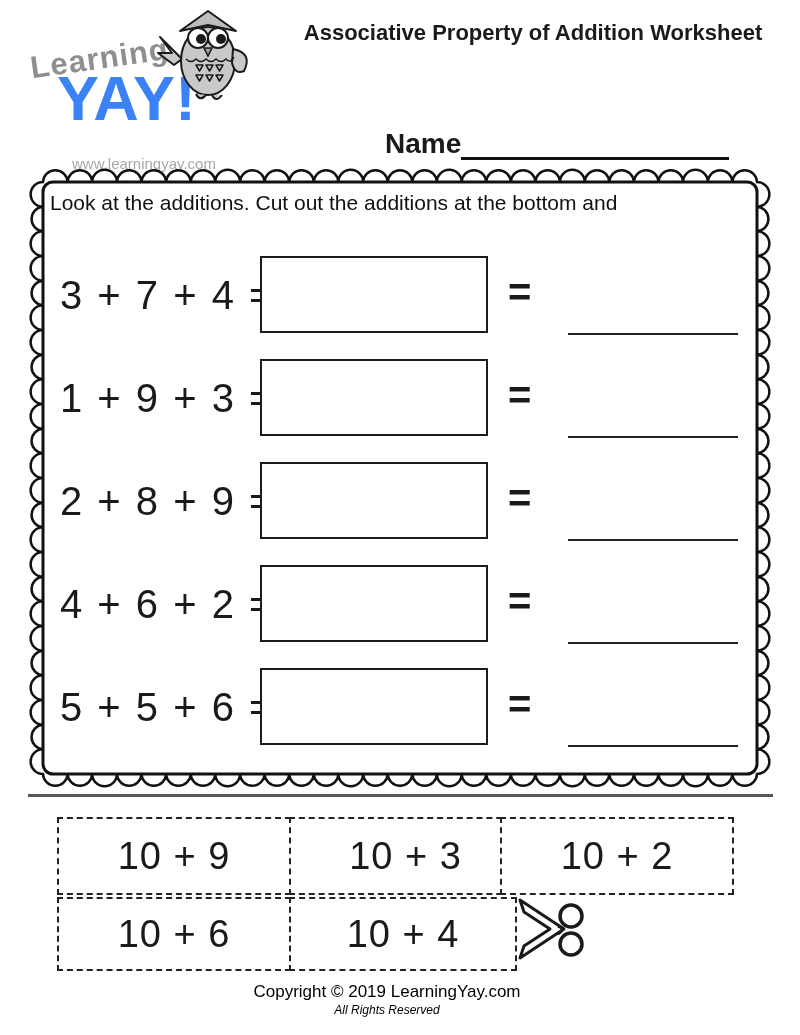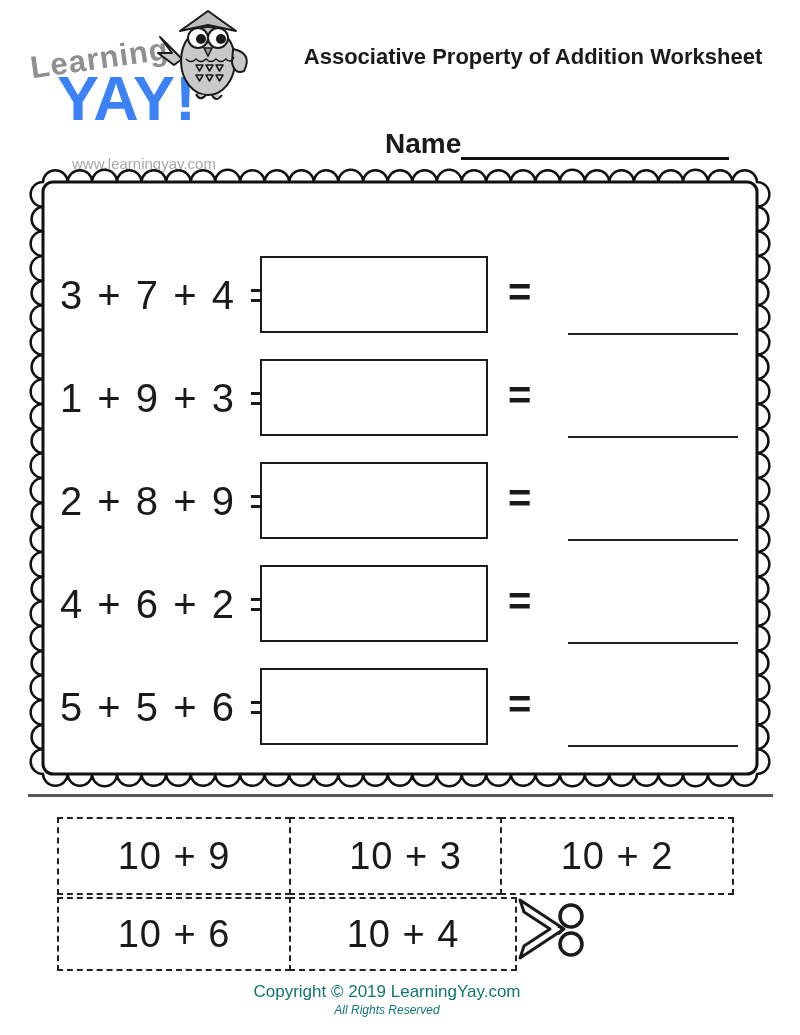--- a/index.html
+++ b/index.html
@@ -18,21 +18,21 @@
   }
   .logo-yay {
     left: 57px; top: 62px; font-size: 63px; font-weight: 800;
     color: #3b82f6; letter-spacing: 0px;
   }
   .logo-url { left: 72px; top: 136px; font-size: 15px; color: #a8a8a8; margin-top: 19px; }
   .owl { left: 156px; top: 3px; }
 
   
   .page-title {
-    left: 303px; top: 44px; width: 460px; text-align: center;
+    left: 303px; top: 20px; width: 460px; text-align: center;
     font-size: 22px; font-weight: 700; letter-spacing: 0px;
   }
   .name-row { left: 385px; top: 128px; display: flex; align-items: flex-end; }
   .name-label { font-size: 28px; font-weight: 700; }
   .name-line { width: 268px; height: 30px; border-bottom: 3px solid #111; }
 
   
   .frame { left: 28px; top: 168px; width: 744px; height: 620px; }
   .frame svg { position: absolute; left: 0; top: 0; }
   .instructions {
@@ -59,21 +59,21 @@
 
   
   .divider { left: 28px; top: 794px; width: 745px; height: 3px; background: #58585a; }
   .cutcell {
     position: absolute; border: 2px dashed #222; background: #fff;
     display: flex; align-items: center; justify-content: center;
     font-size: 38px; letter-spacing: 1px;
   }
   .scissors { left: 512px; top: 896px; }
 
-  .footer { left: 0; width: 774px; text-align: center; color: #0f766e; }
+  .footer { left: 0; width: 774px; text-align: center; color: #000000; }
   .footer-1 { top: 982px; font-size: 17px; }
   .footer-2 { top: 1003px; font-size: 12px; font-style: italic; }
 </style>
 </head>
 <body>
 
 <div class="abs logo-learning">Learning,</div>
 <div class="abs logo-yay">YAY!</div>
 <div class="abs logo-url">www.learningyay.com</div>
 
@@ -118,20 +118,21 @@
 
 <div class="abs frame">
   <svg width="744" height="620" viewBox="0 0 744 620">
     <g transform="translate(15,14)">
       <path id="scallop-path" d="M 0 0 A 12.310344827586206 12.310344827586206 0 0 1 24.6 0 A 12.310344827586206 12.310344827586206 0 0 1 49.2 0 A 12.310344827586206 12.310344827586206 0 0 1 73.9 0 A 12.310344827586206 12.310344827586206 0 0 1 98.5 0 A 12.310344827586206 12.310344827586206 0 0 1 123.1 0 A 12.310344827586206 12.310344827586206 0 0 1 147.7 0 A 12.310344827586206 12.310344827586206 0 0 1 172.3 0 A 12.310344827586206 12.310344827586206 0 0 1 197.0 0 A 12.310344827586206 12.310344827586206 0 0 1 221.6 0 A 12.310344827586206 12.310344827586206 0 0 1 246.2 0 A 12.310344827586206 12.310344827586206 0 0 1 270.8 0 A 12.310344827586206 12.310344827586206 0 0 1 295.4 0 A 12.310344827586206 12.310344827586206 0 0 1 320.1 0 A 12.310344827586206 12.310344827586206 0 0 1 344.7 0 A 12.310344827586206 12.310344827586206 0 0 1 369.3 0 A 12.310344827586206 12.310344827586206 0 0 1 393.9 0 A 12.310344827586206 12.310344827586206 0 0 1 418.6 0 A 12.310344827586206 12.310344827586206 0 0 1 443.2 0 A 12.310344827586206 12.310344827586206 0 0 1 467.8 0 A 12.310344827586206 12.310344827586206 0 0 1 492.4 0 A 12.310344827586206 12.310344827586206 0 0 1 517.0 0 A 12.310344827586206 12.310344827586206 0 0 1 541.7 0 A 12.310344827586206 12.310344827586206 0 0 1 566.3 0 A 12.310344827586206 12.310344827586206 0 0 1 590.9 0 A 12.310344827586206 12.310344827586206 0 0 1 615.5 0 A 12.310344827586206 12.310344827586206 0 0 1 640.1 0 A 12.310344827586206 12.310344827586206 0 0 1 664.8 0 A 12.310344827586206 12.310344827586206 0 0 1 689.4 0 A 12.310344827586206 12.310344827586206 0 0 1 714.0 0 A 12.333333333333334 12.333333333333334 0 0 1 714 24.7 A 12.333333333333334 12.333333333333334 0 0 1 714 49.3 A 12.333333333333334 12.333333333333334 0 0 1 714 74.0 A 12.333333333333334 12.333333333333334 0 0 1 714 98.7 A 12.333333333333334 12.333333333333334 0 0 1 714 123.3 A 12.333333333333334 12.333333333333334 0 0 1 714 148.0 A 12.333333333333334 12.333333333333334 0 0 1 714 172.7 A 12.333333333333334 12.333333333333334 0 0 1 714 197.3 A 12.333333333333334 12.333333333333334 0 0 1 714 222.0 A 12.333333333333334 12.333333333333334 0 0 1 714 246.7 A 12.333333333333334 12.333333333333334 0 0 1 714 271.3 A 12.333333333333334 12.333333333333334 0 0 1 714 296.0 A 12.333333333333334 12.333333333333334 0 0 1 714 320.7 A 12.333333333333334 12.333333333333334 0 0 1 714 345.3 A 12.333333333333334 12.333333333333334 0 0 1 714 370.0 A 12.333333333333334 12.333333333333334 0 0 1 714 394.7 A 12.333333333333334 12.333333333333334 0 0 1 714 419.3 A 12.333333333333334 12.333333333333334 0 0 1 714 444.0 A 12.333333333333334 12.333333333333334 0 0 1 714 468.7 A 12.333333333333334 12.333333333333334 0 0 1 714 493.3 A 12.333333333333334 12.333333333333334 0 0 1 714 518.0 A 12.333333333333334 12.333333333333334 0 0 1 714 542.7 A 12.333333333333334 12.333333333333334 0 0 1 714 567.3 A 12.333333333333334 12.333333333333334 0 0 1 714 592.0 A 12.310344827586206 12.310344827586206 0 0 1 689.4 592 A 12.310344827586206 12.310344827586206 0 0 1 664.8 592 A 12.310344827586206 12.310344827586206 0 0 1 640.1 592 A 12.310344827586206 12.310344827586206 0 0 1 615.5 592 A 12.310344827586206 12.310344827586206 0 0 1 590.9 592 A 12.310344827586206 12.310344827586206 0 0 1 566.3 592 A 12.310344827586206 12.310344827586206 0 0 1 541.7 592 A 12.310344827586206 12.310344827586206 0 0 1 517.0 592 A 12.310344827586206 12.310344827586206 0 0 1 492.4 592 A 12.310344827586206 12.310344827586206 0 0 1 467.8 592 A 12.310344827586206 12.310344827586206 0 0 1 443.2 592 A 12.310344827586206 12.310344827586206 0 0 1 418.6 592 A 12.310344827586206 12.310344827586206 0 0 1 393.9 592 A 12.310344827586206 12.310344827586206 0 0 1 369.3 592 A 12.310344827586206 12.310344827586206 0 0 1 344.7 592 A 12.310344827586206 12.310344827586206 0 0 1 320.1 592 A 12.310344827586206 12.310344827586206 0 0 1 295.4 592 A 12.310344827586206 12.310344827586206 0 0 1 270.8 592 A 12.310344827586206 12.310344827586206 0 0 1 246.2 592 A 12.310344827586206 12.310344827586206 0 0 1 221.6 592 A 12.310344827586206 12.310344827586206 0 0 1 197.0 592 A 12.310344827586206 12.310344827586206 0 0 1 172.3 592 A 12.310344827586206 12.310344827586206 0 0 1 147.7 592 A 12.310344827586206 12.310344827586206 0 0 1 123.1 592 A 12.310344827586206 12.310344827586206 0 0 1 98.5 592 A 12.310344827586206 12.310344827586206 0 0 1 73.9 592 A 12.310344827586206 12.310344827586206 0 0 1 49.2 592 A 12.310344827586206 12.310344827586206 0 0 1 24.6 592 A 12.310344827586206 12.310344827586206 0 0 1 0.0 592 A 12.333333333333334 12.333333333333334 0 0 1 0 567.3 A 12.333333333333334 12.333333333333334 0 0 1 0 542.7 A 12.333333333333334 12.333333333333334 0 0 1 0 518.0 A 12.333333333333334 12.333333333333334 0 0 1 0 493.3 A 12.333333333333334 12.333333333333334 0 0 1 0 468.7 A 12.333333333333334 12.333333333333334 0 0 1 0 444.0 A 12.333333333333334 12.333333333333334 0 0 1 0 419.3 A 12.333333333333334 12.333333333333334 0 0 1 0 394.7 A 12.333333333333334 12.333333333333334 0 0 1 0 370.0 A 12.333333333333334 12.333333333333334 0 0 1 0 345.3 A 12.333333333333334 12.333333333333334 0 0 1 0 320.7 A 12.333333333333334 12.333333333333334 0 0 1 0 296.0 A 12.333333333333334 12.333333333333334 0 0 1 0 271.3 A 12.333333333333334 12.333333333333334 0 0 1 0 246.7 A 12.333333333333334 12.333333333333334 0 0 1 0 222.0 A 12.333333333333334 12.333333333333334 0 0 1 0 197.3 A 12.333333333333334 12.333333333333334 0 0 1 0 172.7 A 12.333333333333334 12.333333333333334 0 0 1 0 148.0 A 12.333333333333334 12.333333333333334 0 0 1 0 123.3 A 12.333333333333334 12.333333333333334 0 0 1 0 98.7 A 12.333333333333334 12.333333333333334 0 0 1 0 74.0 A 12.333333333333334 12.333333333333334 0 0 1 0 49.3 A 12.333333333333334 12.333333333333334 0 0 1 0 24.7 A 12.333333333333334 12.333333333333334 0 0 1 0 0.0 Z" fill="#ffffff" stroke="#111111" stroke-width="2.5"></path>
       <rect x="0" y="0" width="714" height="592" rx="10" fill="#ffffff" stroke="#111111" stroke-width="3"></rect>
     </g>
   </svg>
 
   <div class="instructions">
+    <div>Look at the additions. Cut out the additions at the bottom and</div>
   </div>
 
   <div class="prow" style="top:88px">
     <div class="expr">3 + 7 + 4 =</div>
     <div class="pbox"></div>
     <div class="peq">=</div>
     <div class="pline"></div>
   </div>
   <div class="prow" style="top:191px">
     <div class="expr">1 + 9 + 3 =</div>

